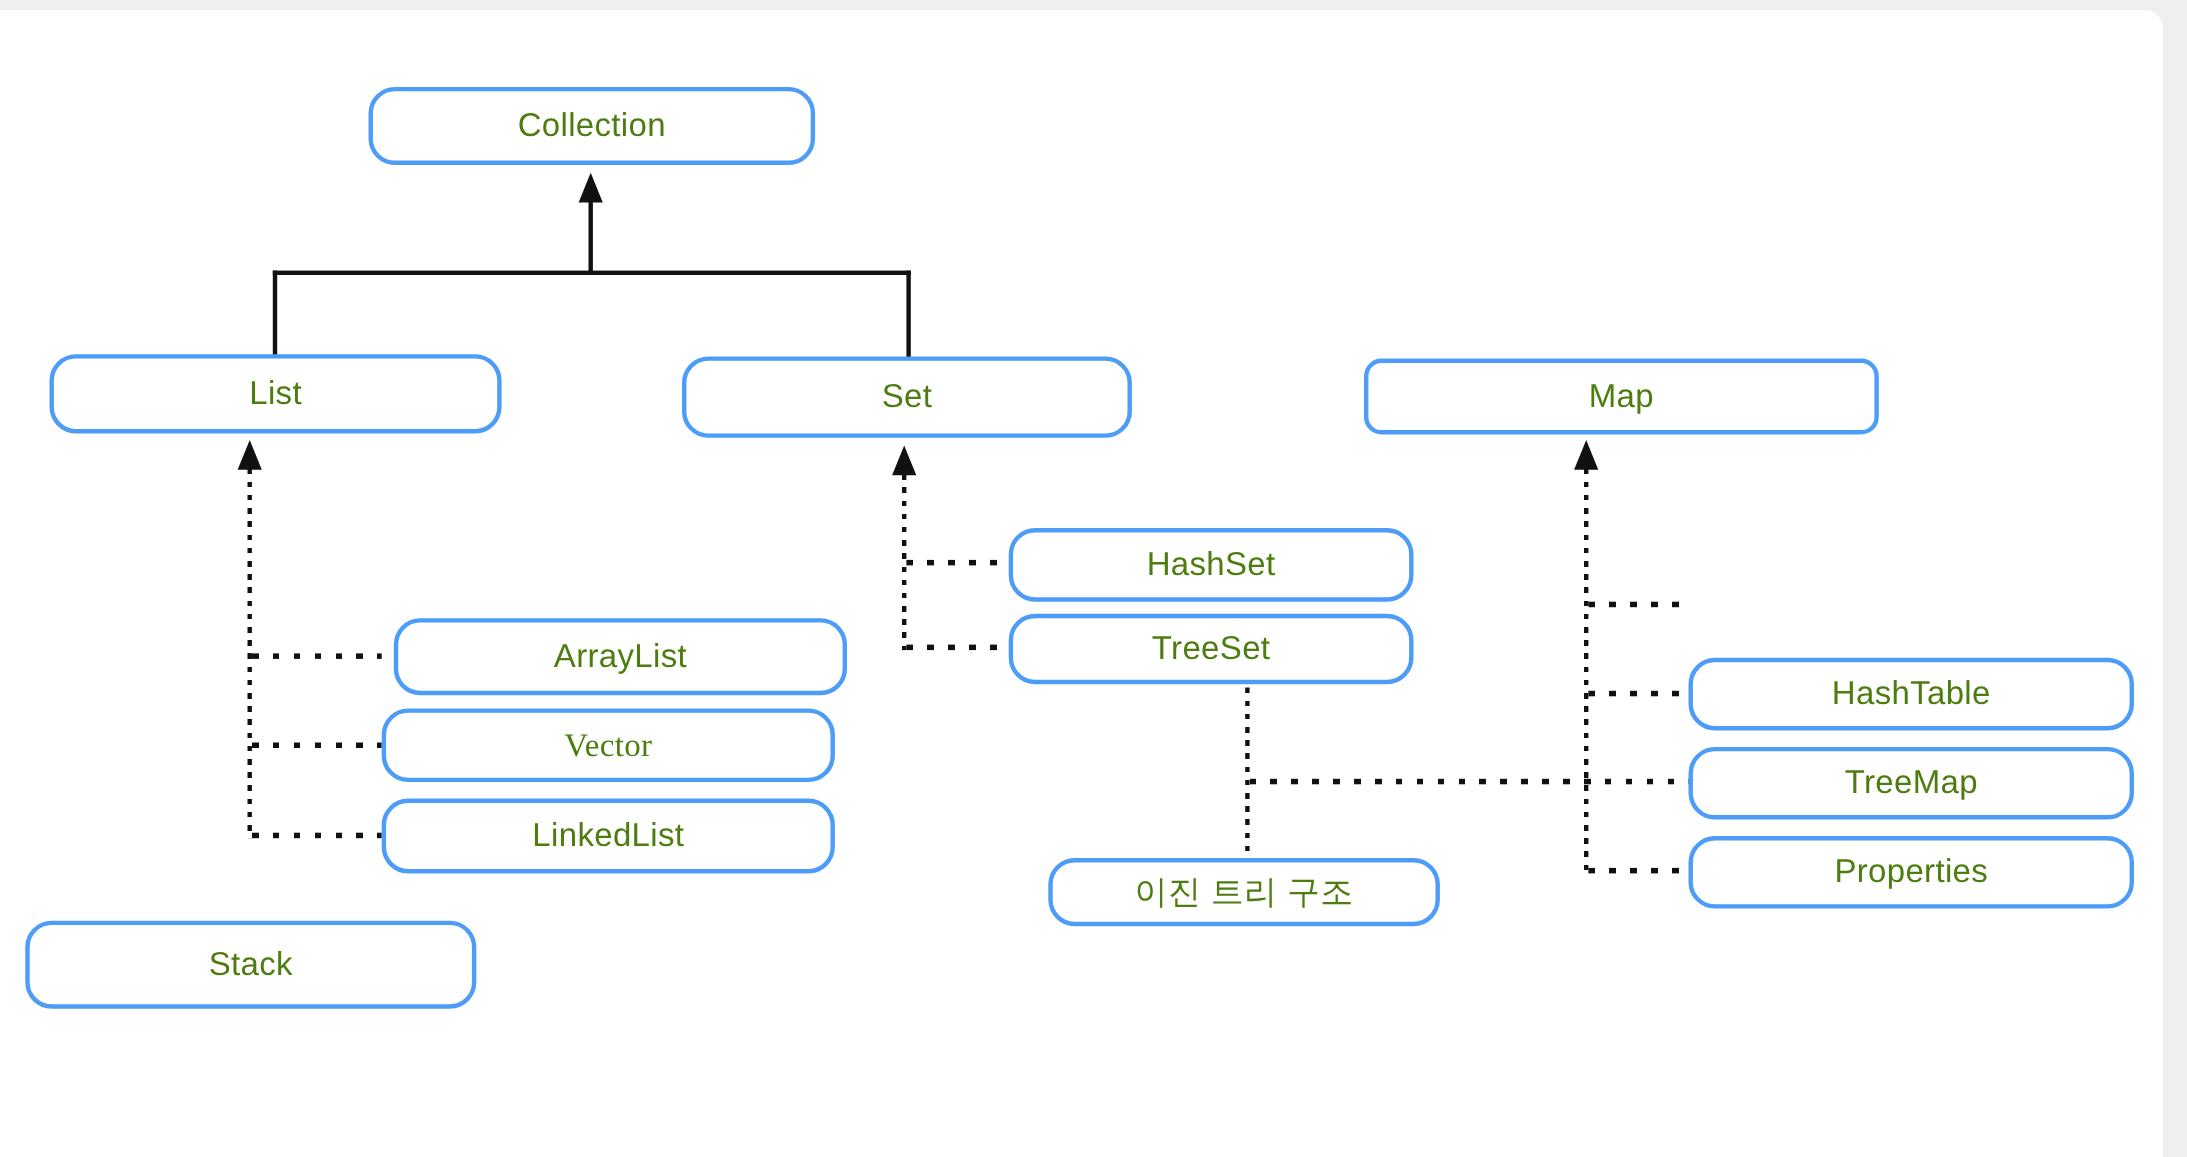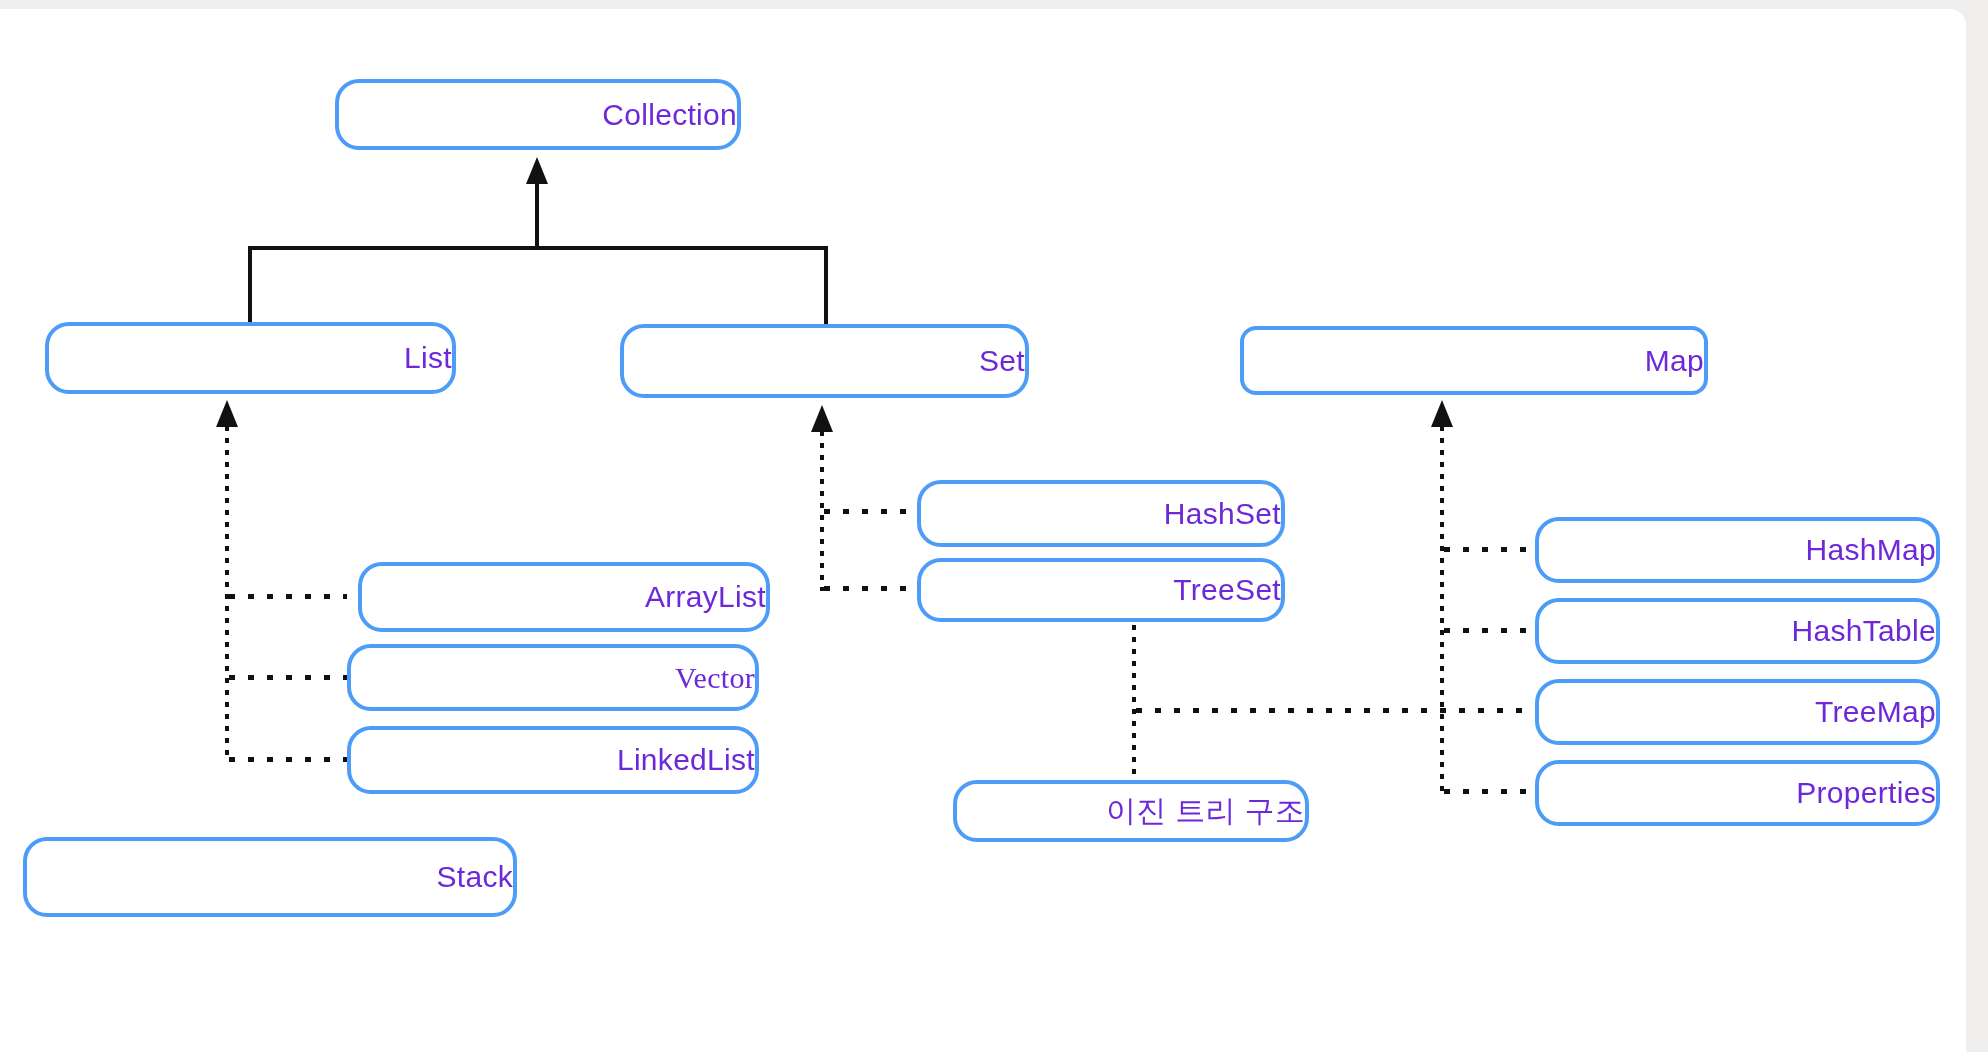--- a/index.html
+++ b/index.html
@@ -19,41 +19,41 @@
   }
   
   .node {
     position: absolute;
     box-sizing: border-box;
     background: #ffffff;
     border: 4px solid #4d9cf8;
     border-radius: 24px;
     display: flex;
     align-items: center;
-    justify-content: flex-end;
-    color: #6d28d9;
+    justify-content: center;
+    color: #4d7c0f;
     font-size: 30px;
     letter-spacing: 0.3px;
   }
   
   #n-collection { left: 335px;  top: 70px;  width: 406px; height: 71px; }
   #n-list       { left: 45px;   top: 313px; width: 411px; height: 72px; }
   #n-set        { left: 620px;  top: 315px; width: 409px; height: 74px; }
   #n-map        { left: 1240px; top: 317px; width: 468px; height: 69px; border-radius: 16px; }
   #n-hashset    { left: 917px;  top: 471px; width: 368px; height: 67px; }
   #n-treeset    { left: 917px;  top: 549px; width: 368px; height: 64px; }
   #n-arraylist  { left: 347px;  top: 553px; width: 412px; height: 70px; margin-left: 11px; }
   #n-vector     { left: 347px;  top: 635px; width: 412px; height: 67px; font-family: Liberation Serif, serif; }
   #n-linkedlist { left: 347px;  top: 717px; width: 412px; height: 68px; }
   #n-hashmap    { left: 1535px; top: 508px; width: 405px; height: 66px; }
   #n-hashtable  { left: 1535px; top: 589px; width: 405px; height: 66px; }
   #n-treemap    { left: 1535px; top: 670px; width: 405px; height: 66px; }
   #n-properties { left: 1535px; top: 751px; width: 405px; height: 66px; }
   #n-binarytree { left: 953px;  top: 771px; width: 356px; height: 62px; }
-  #n-stack      { left: 23px;   top: 828px; width: 494px; height: 80px; }
+  #n-stack      { left: 23px;   top: 828px; width: 410px; height: 80px; }
   #n-queue      { left: 23px;   top: 931px; width: 410px; height: 78px; }
 
   
   .line-solid-v { position: absolute; width: 4px;  background: #111; }
   .line-solid-h { position: absolute; height: 4px; background: #111; }
   .line-dot-v {
     position: absolute; width: 4px;
     background: repeating-linear-gradient(to bottom, #111 0 5px, transparent 5px 12px);
   }
   .line-dot-h {
@@ -149,23 +149,20 @@
   </div>
   <div class="node" id="n-arraylist">
     <span>ArrayList</span>
   </div>
   <div class="node" id="n-vector">
     <span>Vector</span>
   </div>
   <div class="node" id="n-linkedlist">
     <span>LinkedList</span>
   </div>
-  <div class="node" id="n-hashmap">
-    <span>HashMap</span>
-  </div>
   <div class="node" id="n-hashtable">
     <span>HashTable</span>
   </div>
   <div class="node" id="n-treemap">
     <span>TreeMap</span>
   </div>
   <div class="node" id="n-properties">
     <span>Properties</span>
   </div>
   <div class="node" id="n-binarytree">

